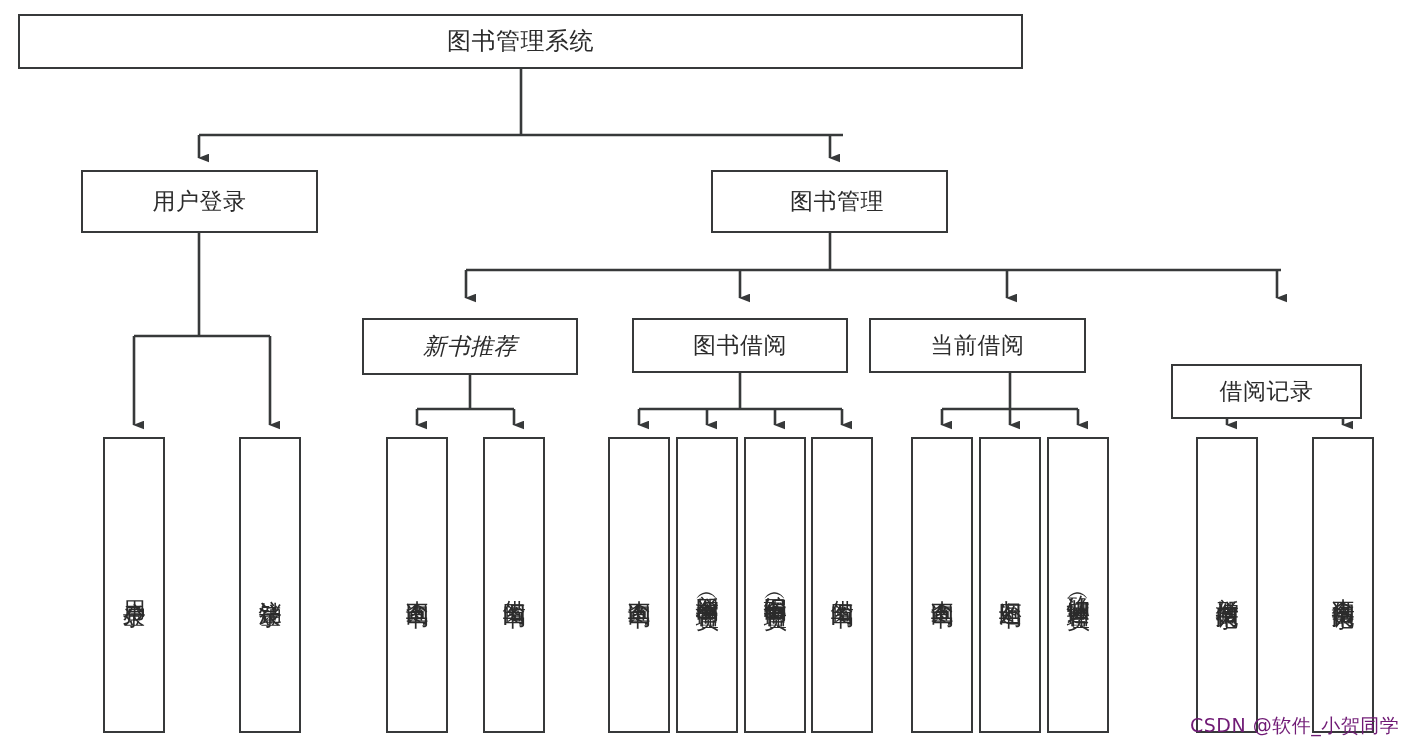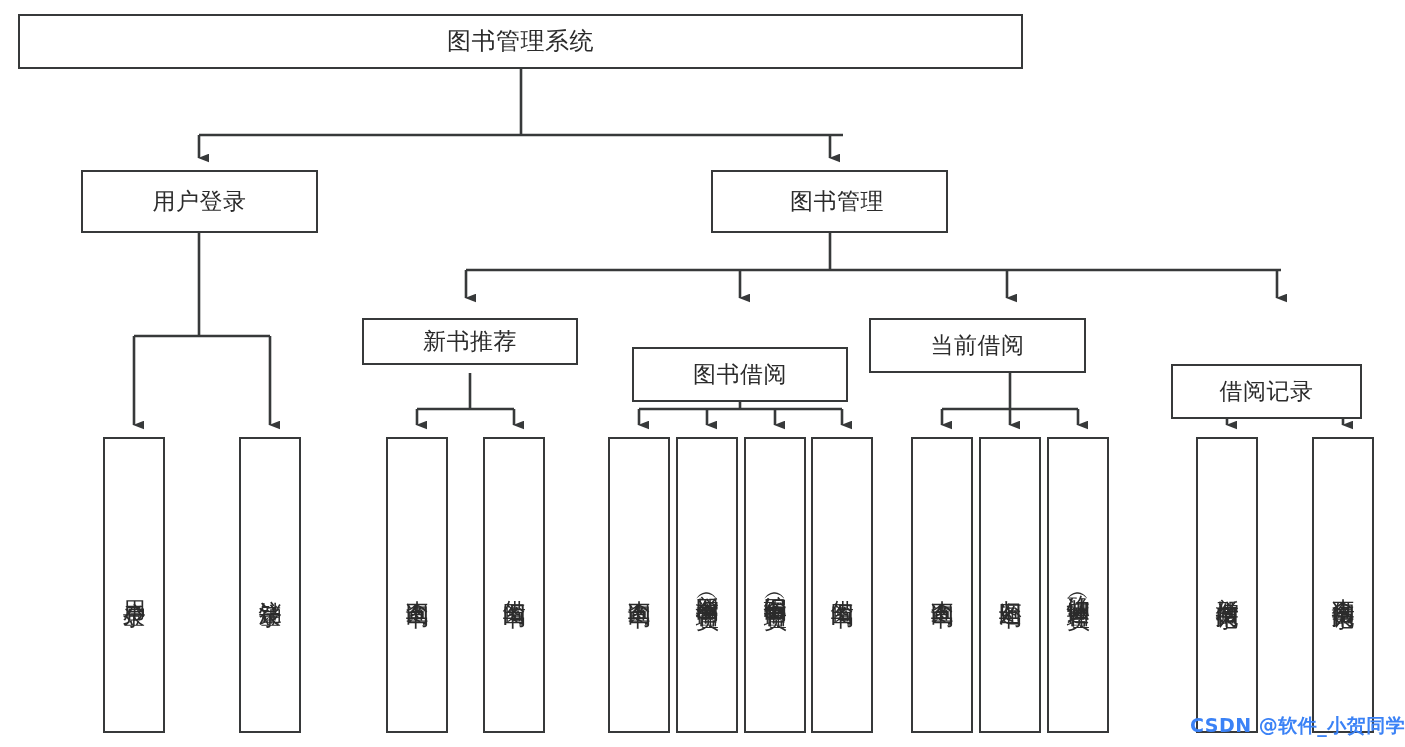--- a/index.html
+++ b/index.html
@@ -63,25 +63,24 @@
     letter-spacing: 2px;
     white-space: nowrap;
     max-height: 280px;
   }
   .node.vert.tall .lbl {
     max-height: 292px;
   }
   .watermark {
     position: absolute;
     font-size: 19px;
-    color: #3b82f6;
+    color: #701a75;
     white-space: nowrap;
     letter-spacing: 0.5px;
     user-select: none;
-    font-weight: bold;
   }
 </style>
 </head>
 <body>
 
 <div id="canvas">
 
   <svg class="wires" viewBox="0 0 1405 747">
     <defs>
       <marker id="arrowhead" markerWidth="9" markerHeight="11" refX="4.5" refY="10" orient="auto" markerUnits="userSpaceOnUse">
@@ -136,24 +135,24 @@
     <span class="lbl">图书管理系统</span>
   </div>
 
   <div class="node horiz" style="left:81px; top:170px; width:237px; height:63px;">
     <span class="lbl">用户登录</span>
   </div>
   <div class="node horiz" style="left:711px; top:170px; width:237px; height:63px;padding-left:15px;">
     <span class="lbl">图书管理</span>
   </div>
 
-  <div class="node horiz" style="left:362px; top:318px; width:216px; height:47px;">
+  <div class="node horiz" style="left:362px; top:318px; width:216px; height:57px;font-style:italic;">
     <span class="lbl">新书推荐</span>
   </div>
-  <div class="node horiz" style="left:632px; top:318px; width:216px; height:55px;margin-top:29px;">
+  <div class="node horiz" style="left:632px; top:318px; width:216px; height:55px;">
     <span class="lbl">图书借阅</span>
   </div>
   <div class="node horiz" style="left:869px; top:318px; width:217px; height:55px;">
     <span class="lbl">当前借阅</span>
   </div>
   <div class="node horiz" style="left:1171px; top:318px; width:191px; height:55px;margin-top:46px;">
     <span class="lbl">借阅记录</span>
   </div>
 
   <div class="node vert" style="left:103px; top:437px; width:62px; height:296px;">

